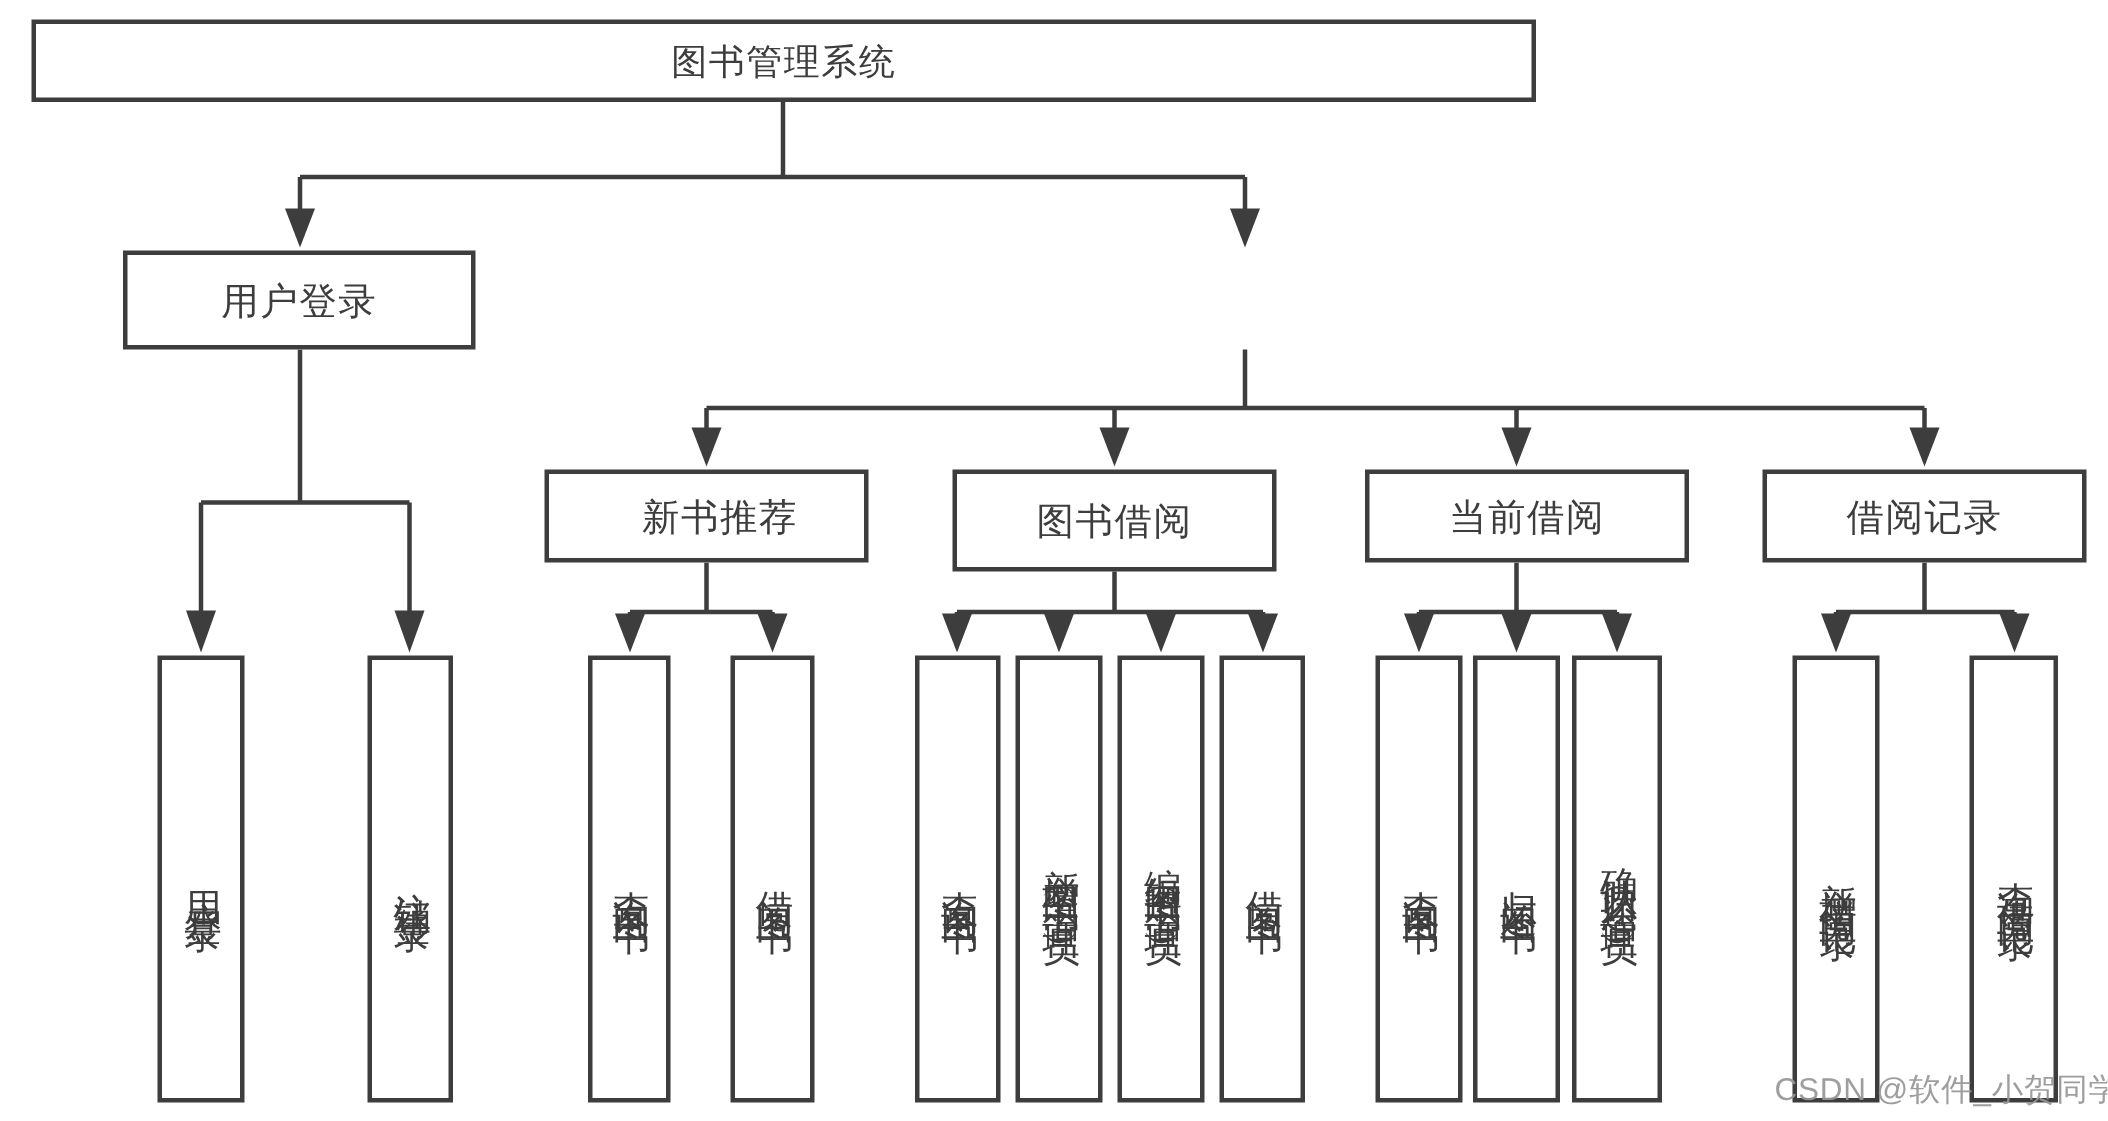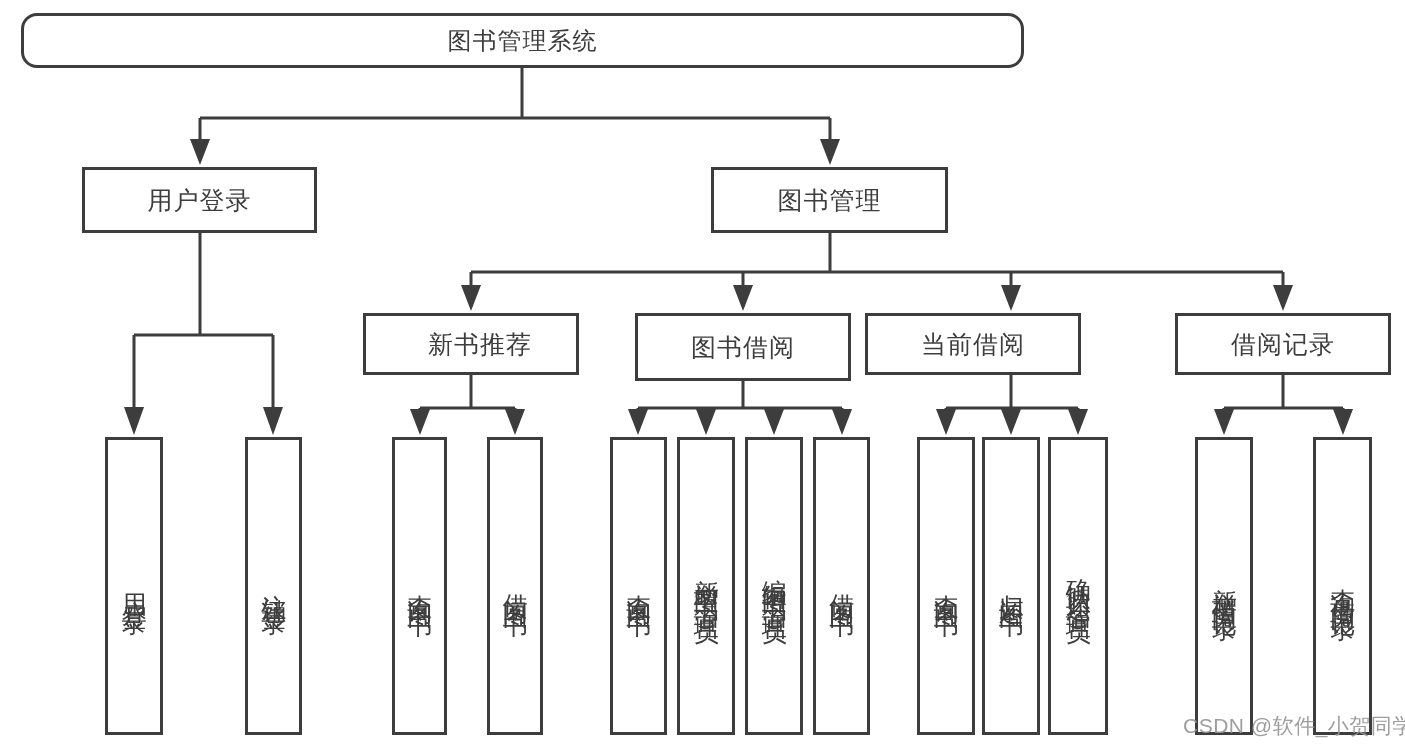--- a/index.html
+++ b/index.html
@@ -34,38 +34,37 @@
     color: #3d3d3d;
     text-align: center;
   }
   .node-h {
     font-size: 25px;
     letter-spacing: 1px;
   }
   .node-root {
     font-size: 24px;
     letter-spacing: 1px;
-    border-radius: 16px;
   }
   .node-v {
     font-size: 25px;
   }
   .node-v .vlabel {
     writing-mode: vertical-rl;
     text-orientation: mixed;
     letter-spacing: 6px;
     line-height: 1.1;
   }
   
   .b-root            { left: 21px;   top: 13px;  width: 1003px; height: 55px; }
   .b-user-login      { left: 82px;   top: 167px; width: 235px;  height: 66px; }
   .b-book-mgmt       { left: 711px;  top: 167px; width: 237px;  height: 66px; }
   .b-new-books       { left: 363px;  top: 313px; width: 216px;  height: 62px; padding-left: 18px; }
   .b-book-borrow     { left: 635px;  top: 313px; width: 216px;  height: 68px; }
-  .b-current-borrow  { left: 865px;  top: 313px; width: 216px;  height: 62px; }
+  .b-current-borrow  { left: 910px;  top: 313px; width: 216px;  height: 62px; }
   .b-borrow-records  { left: 1175px; top: 313px; width: 216px;  height: 62px; }
   .leaf { top: 437px; height: 298px; }
   .b-login           { left: 105px;  width: 58px; }
   .b-logout          { left: 245px;  width: 57px; }
   .b-nb-query        { left: 392px;  width: 55px; }
   .b-nb-borrow       { left: 487px;  width: 56px; }
   .b-bb-query        { left: 610px;  width: 57px; }
   .b-bb-add          { left: 677px;  width: 58px; }
   .b-bb-edit         { left: 745px;  width: 58px; }
   .b-bb-borrow       { left: 813px;  width: 57px; }
@@ -128,23 +127,20 @@
     <polygon class="ahead" points="1333,409 1353,409 1343,435"></polygon>
   </svg>
 
   <div class="node node-root b-root">
     <span>图书管理系统</span>
   </div>
 
   <div class="node node-h b-user-login">
     <span>用户登录</span>
   </div>
-  <div class="node node-h b-book-mgmt">
-    <span>图书管理</span>
-  </div>
 
   <div class="node node-h b-new-books">
     <span>新书推荐</span>
   </div>
   <div class="node node-h b-book-borrow">
     <span>图书借阅</span>
   </div>
   <div class="node node-h b-current-borrow">
     <span>当前借阅</span>
   </div>

